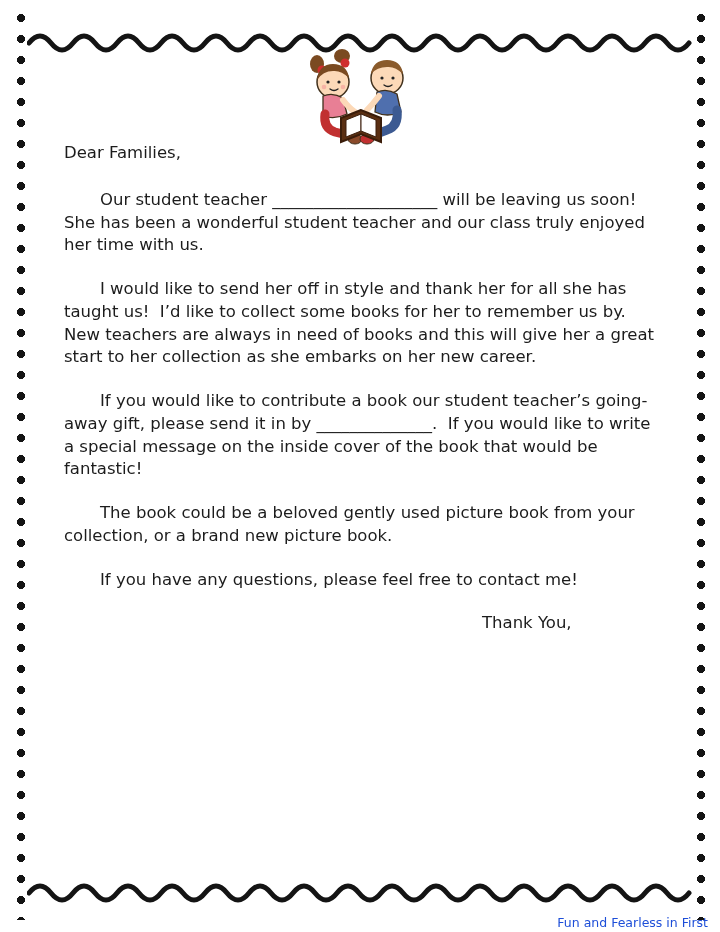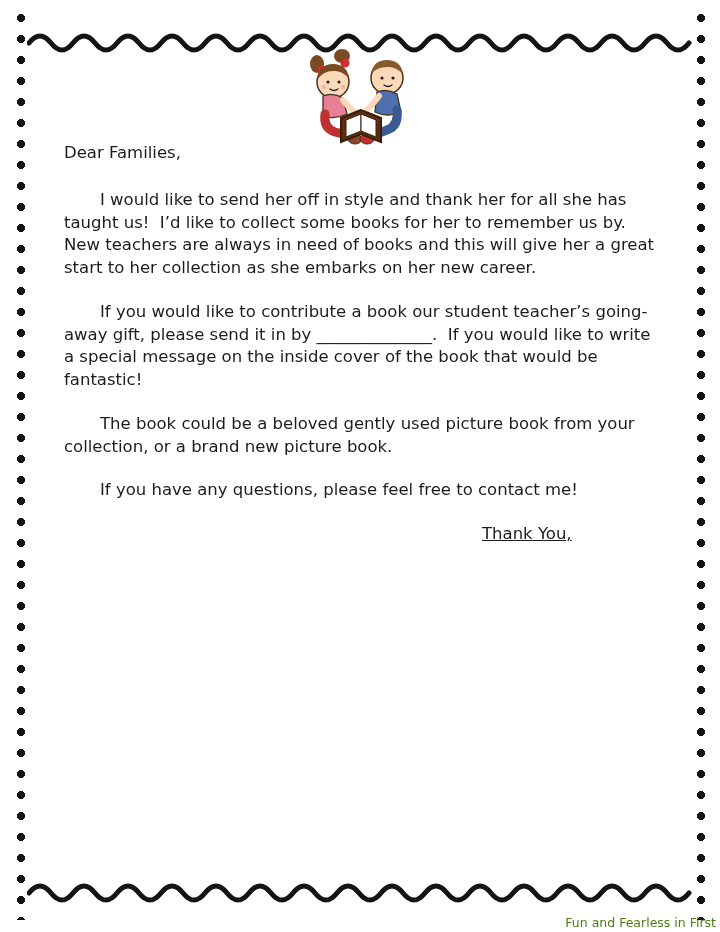--- a/index.html
+++ b/index.html
@@ -50,27 +50,26 @@
   .headline {
     text-align: center;
     font-weight: bold;
     font-size: 22px;
     margin: 6px 0 26px 0;
     letter-spacing: 0.5px;
   }
   .closing {
     padding-left: 418px;
     margin-top: 12px;
-    text-decoration: underline;
   }
   .credit {
     position: absolute;
-    right: 4px; bottom: 2px;
+    right: 12px; bottom: 2px;
     font-size: 12.5px;
-    color: #4d7c0f;
+    color: #1d4ed8;
   }
 </style>
 </head>
 <body>
 
 <div class="page">
 
   <div class="dots left"></div>
   <div class="dots right"></div>
 
@@ -118,20 +117,21 @@
       <path d="M84 48 Q78 56 72 62" stroke="#fcd9b8" stroke-width="6" fill="none" stroke-linecap="round"></path>
 
       <path d="M66 62 L46 70 L46 94 L66 86 L86 94 L86 70 Z" fill="#5a2f12" stroke="#3a1d0a" stroke-width="2"></path>
       <path d="M66 66 L51 72 L51 89 L66 83 Z" fill="#ffffff" stroke="#3a1d0a" stroke-width="1"></path>
       <path d="M66 66 L81 72 L81 89 L66 83 Z" fill="#ffffff" stroke="#3a1d0a" stroke-width="1"></path>
     </svg>
   </div>
 
   <div class="content">
     <p class="salutation">Dear Families,</p>
+    <p class="para">Our student teacher ____________________ will be leaving us soon!  She has been a wonderful student teacher and our class truly enjoyed her time with us.</p>
     <p class="para">I would like to send her off in style and thank her for all she has taught us!  I’d like to collect some books for her to remember us by.  New teachers are always in need of books and this will give her a great start to her collection as she embarks on her new career.</p>
     <p class="para">If you would like to contribute a book our student teacher’s going-away gift, please send it in by ______________.  If you would like to write a special message on the inside cover of the book that would be fantastic!</p>
     <p class="para">The book could be a beloved gently used picture book from your collection, or a brand new picture book.</p>
     <p class="para">If you have any questions, please feel free to contact me!</p>
     <p class="closing">Thank You,</p>
   </div>
 
   <div class="credit">Fun and Fearless in First</div>
 
 </div>

